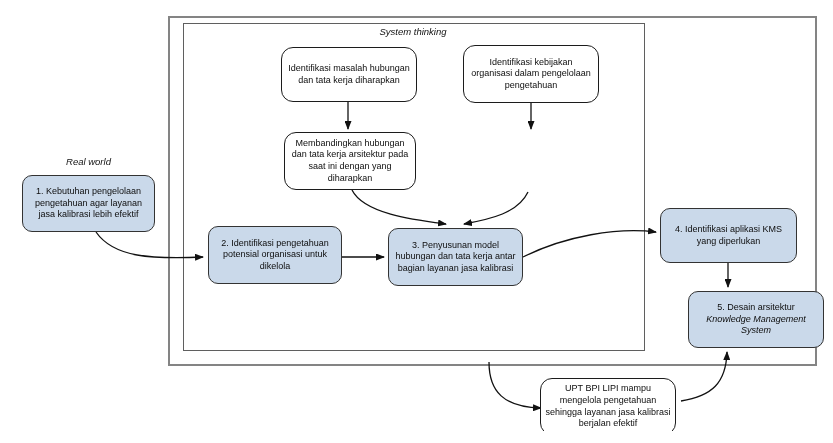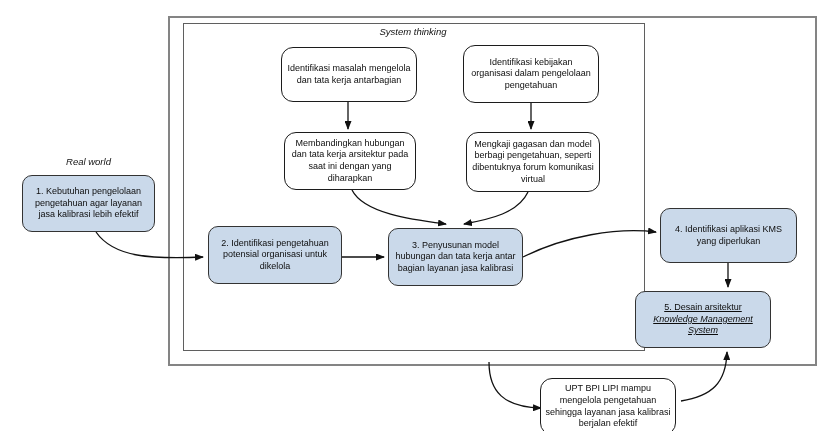--- a/index.html
+++ b/index.html
@@ -96,45 +96,42 @@
     <path d="M528,192 C518,213 491,219 464,224" stroke="#111" stroke-width="1.3" fill="none" marker-end="url(#ah)"></path>
     <path d="M96,232 C114,258 152,259 203,257" stroke="#111" stroke-width="1.3" fill="none" marker-end="url(#ah)"></path>
     <path d="M342,257 L384,257" stroke="#111" stroke-width="1.3" fill="none" marker-end="url(#ah)"></path>
     <path d="M523,257 C565,236 618,227 656,232" stroke="#111" stroke-width="1.3" fill="none" marker-end="url(#ah)"></path>
     <path d="M728,263 L728,287" stroke="#111" stroke-width="1.3" fill="none" marker-end="url(#ah)"></path>
     <path d="M489,362 C489,392 504,407 541,408" stroke="#111" stroke-width="1.3" fill="none" marker-end="url(#ah)"></path>
     <path d="M681,401 C712,396 726,383 727,352" stroke="#111" stroke-width="1.3" fill="none" marker-end="url(#ah)"></path>
   </svg>
 
   <div class="node white" style="left:281px; top:47px; width:136px; height:55px;">
-    <span>Identifikasi masalah mengelola dan tata kerja antarbagian</span>
+    <span>Identifikasi masalah hubungan dan tata kerja diharapkan</span>
   </div>
   <div class="node white" style="left:284px; top:132px; width:132px; height:58px;">
     <span>Membandingkan hubungan dan tata kerja arsitektur pada saat ini dengan yang diharapkan</span>
   </div>
   <div class="node white" style="left:463px; top:45px; width:136px; height:58px;">
     <span>Identifikasi kebijakan organisasi dalam pengelolaan pengetahuan</span>
-  </div>
-  <div class="node white" style="left:466px; top:132px; width:134px; height:60px;">
-    <span>Mengkaji gagasan dan model berbagi pengetahuan, seperti dibentuknya forum komunikasi virtual</span>
   </div>
 
   <div class="node blue" style="left:22px; top:175px; width:133px; height:57px;">
     <span>1. Kebutuhan pengelolaan pengetahuan agar layanan jasa kalibrasi lebih efektif</span>
   </div>
   <div class="node blue" style="left:208px; top:226px; width:134px; height:58px;justify-content:flex-end;">
     <span>2. Identifikasi pengetahuan potensial organisasi untuk dikelola</span>
   </div>
   <div class="node blue" style="left:388px; top:228px; width:135px; height:58px;">
     <span>3. Penyusunan model hubungan dan tata kerja antar bagian layanan jasa kalibrasi</span>
   </div>
   <div class="node blue" style="left:660px; top:208px; width:137px; height:55px;">
     <span>4. Identifikasi aplikasi KMS yang diperlukan</span>
   </div>
-  <div class="node blue" style="left:635px; top:291px; width:136px; height:57px;text-decoration:underline;">
+  <div class="node blue" style="left:688px; top:291px; width:136px; height:57px;">
     <span>
       <span>5. Desain arsitektur</span>
       <span class="italic-line">Knowledge Management System</span>
     </span>
   </div>
 
   <div class="node white" style="left:540px; top:378px; width:136px; height:57px;">
     <span>UPT BPI LIPI mampu mengelola pengetahuan sehingga layanan jasa kalibrasi berjalan efektif</span>
   </div>
 

